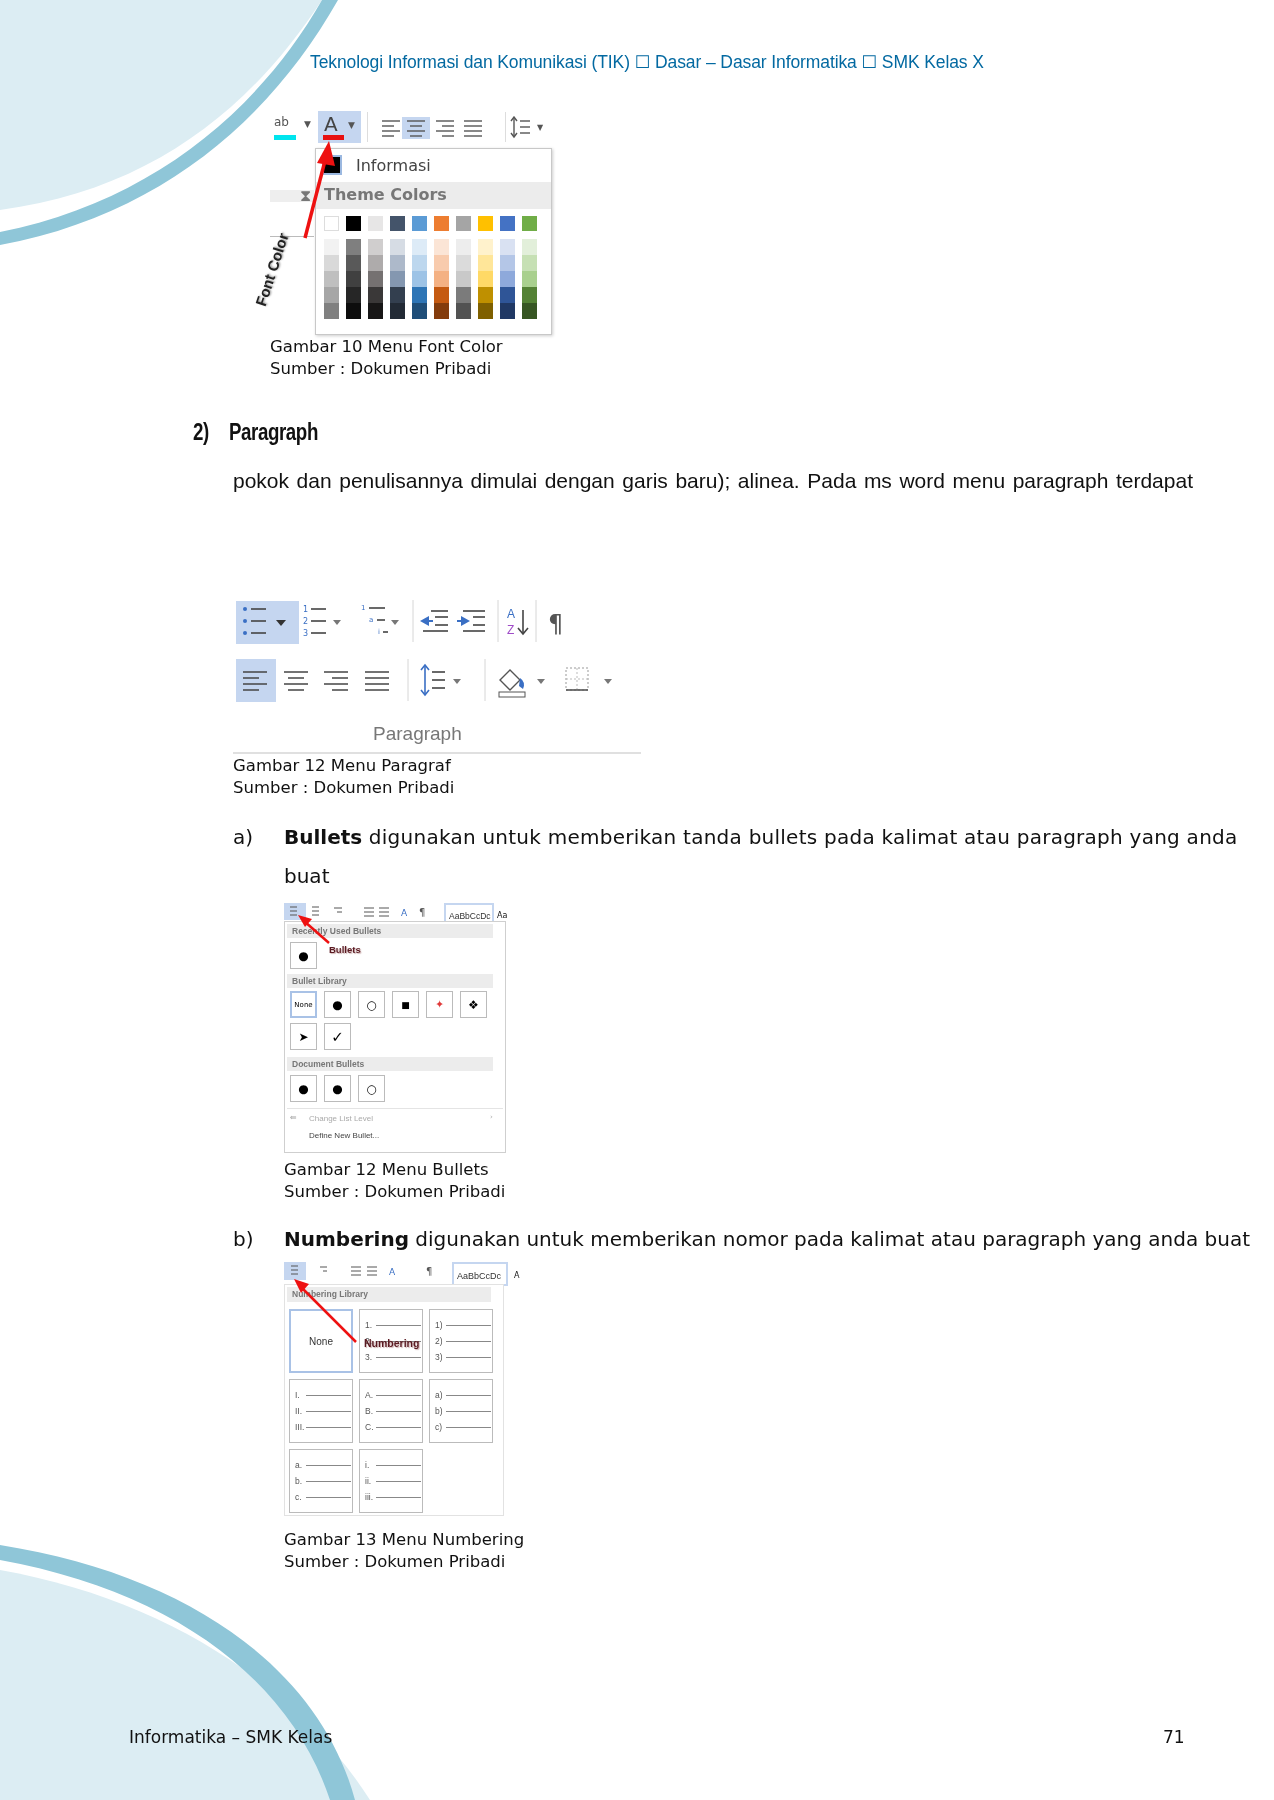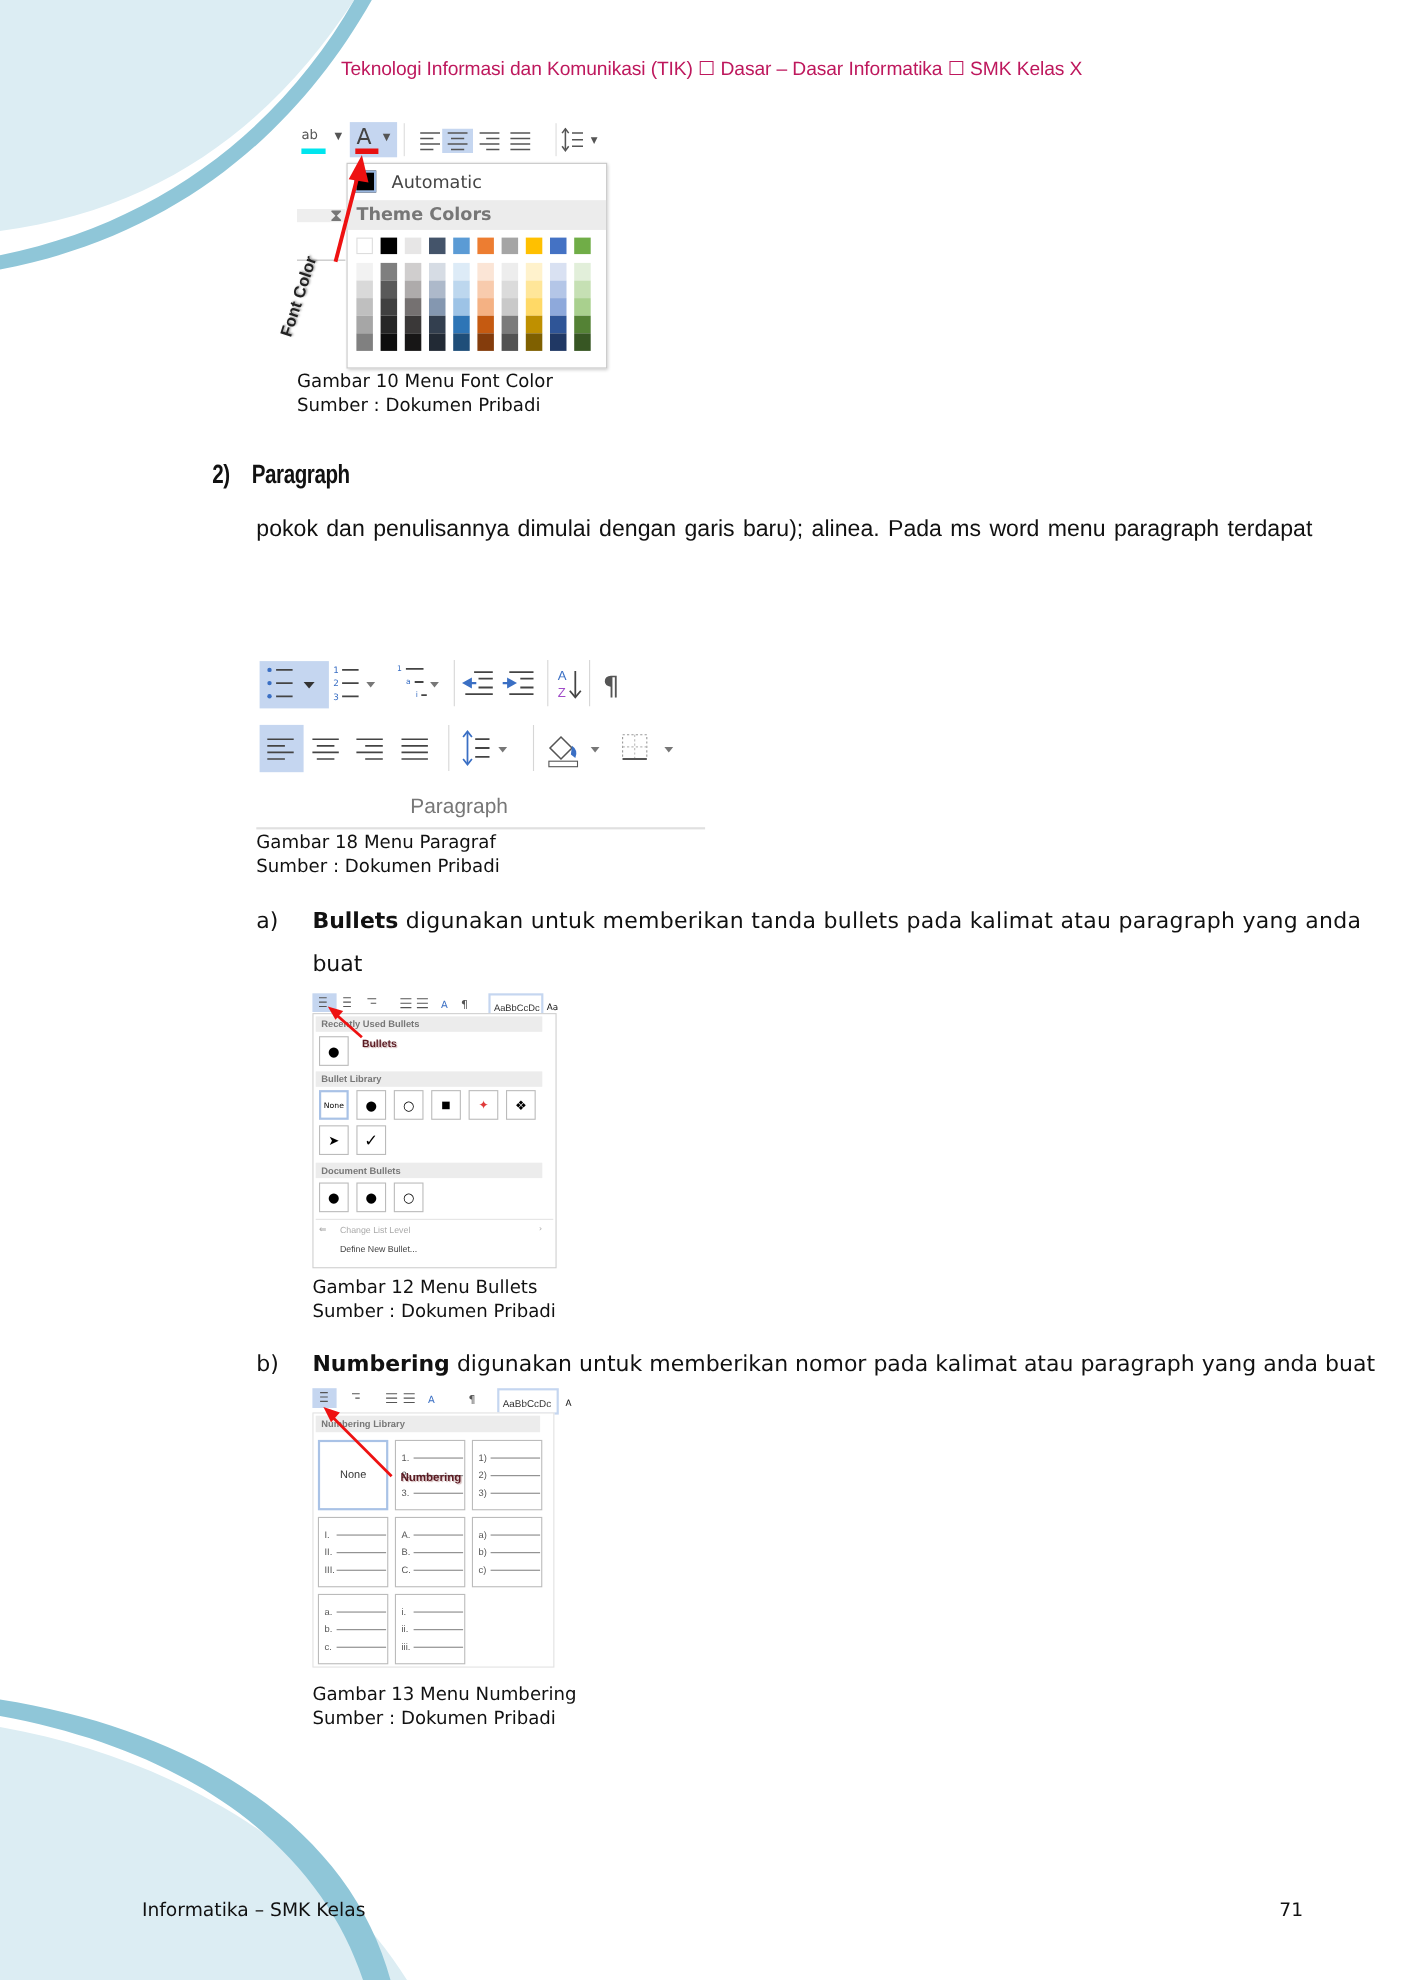--- a/index.html
+++ b/index.html
@@ -1,21 +1,21 @@
 <!DOCTYPE html>
 <html><head>
 <meta charset="utf-8">
 <style>
   * { box-sizing: border-box; margin: 0; padding: 0; }
   html, body { width: 1274px; height: 1800px; background: #ffffff; overflow: hidden; }
   body { position: relative; font-family: "DejaVu Sans", sans-serif; color: #111; }
   .abs { position: absolute; }
   .deco { position: absolute; left: 0; top: 0; width: 1274px; height: 1800px; pointer-events: none; }
 
-  .hdr { left: 310px; top: 52px; font-family: "Liberation Sans", sans-serif; font-size: 17.5px; color: #be185d; white-space: nowrap; letter-spacing: -0.1px; }
+  .hdr { left: 310px; top: 52px; font-family: "Liberation Sans", sans-serif; font-size: 17.5px; color: #0369a1; white-space: nowrap; letter-spacing: -0.1px; }
   .cap { font-family: "DejaVu Sans", sans-serif; font-size: 16.5px; line-height: 22px; color: #111; white-space: nowrap; }
   .h2 { left: 193px; top: 418px; font-family: "Liberation Sans", sans-serif; font-weight: bold; font-size: 24px; transform: scaleX(0.78); transform-origin: left top; white-space: nowrap; letter-spacing: -0.5px; }
   .h2 .num { display: inline-block; width: 46px; }
   .body { left: 233px; width: 960px; font-family: "Liberation Sans", sans-serif; font-size: 21px; line-height: 39px; text-align: justify; }
   .body span.line { display: block; white-space: nowrap; text-align-last: justify; }
   .body span.last { text-align-last: left; }
   .item { font-family: "DejaVu Sans", sans-serif; font-size: 20px; line-height: 39px; }
   .item .mk { position: absolute; left: 0; }
   .item b { font-weight: bold; }
 
@@ -112,21 +112,21 @@
     <text x="27" y="14" font-size="8" fill="#555">▼</text>
   </svg>
 
   <div style="position:absolute;left:0;top:77px;width:44px;height:12px;background:#eee;"></div>
   <div style="position:absolute;left:0;top:123px;width:44px;height:1px;background:#bbb;"></div>
   <span class="tbar-ico" style="left:30px;top:73px;font-size:16px;color:#777;">⧗</span>
 
   <div class="fc-drop">
     <div class="fc-auto">
       <div class="sw"></div>
-      <span class="lbl" style="text-decoration:none;">Automatic</span>
+      <span class="lbl" style="text-decoration:none;">Informasi</span>
     </div>
     <div class="fc-theme">
       <span class="lbl">Theme Colors</span>
     </div>
     <div class="sw-row" style="top:67px;">
       <div style="background:#ffffff;border:1px solid #ddd;"></div>
       <div style="background:#000000;"></div>
       <div style="background:#e7e6e6;"></div>
       <div style="background:#44546a;"></div>
       <div style="background:#5b9bd5;"></div>
@@ -344,21 +344,21 @@
       <line x1="333" y1="94" x2="355" y2="94" stroke="#555" stroke-width="1.6"></line>
       <path d="M371,83 L379,83 L375,88 Z" fill="#777"></path>
     </g>
     <g>
       <path d="M394,137 L394,130 L401,130 M397,133 L404,140" stroke="#888" fill="none" stroke-width="1.3"></path>
     </g>
   </svg>
   <span class="lbl">Paragraph</span>
   <div class="line"></div>
 </div>
-<div class="abs cap" style="left:233px;top:755px;">Gambar 18 Menu Paragraf</div>
+<div class="abs cap" style="left:233px;top:755px;">Gambar 12 Menu Paragraf</div>
 <div class="abs cap" style="left:233px;top:777px;">Sumber : Dokumen Pribadi</div>
 
 <div class="abs item" style="left:233px;top:818px;width:960px;">
   <span class="mk">a)</span>
   <div style="margin-left:51px;text-align:justify;">
     <div style="white-space:nowrap;display:flex;">
         <b>Bullets</b>
         <span style="white-space:pre;letter-spacing:0.25px;"> digunakan untuk memberikan tanda bullets pada kalimat atau paragraph yang anda</span>
       </div>
     <div>buat</div>

